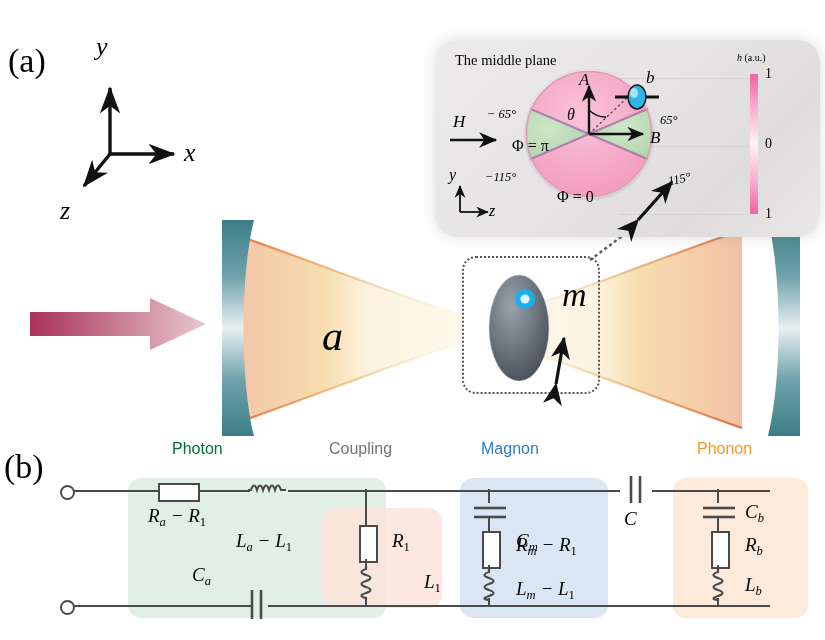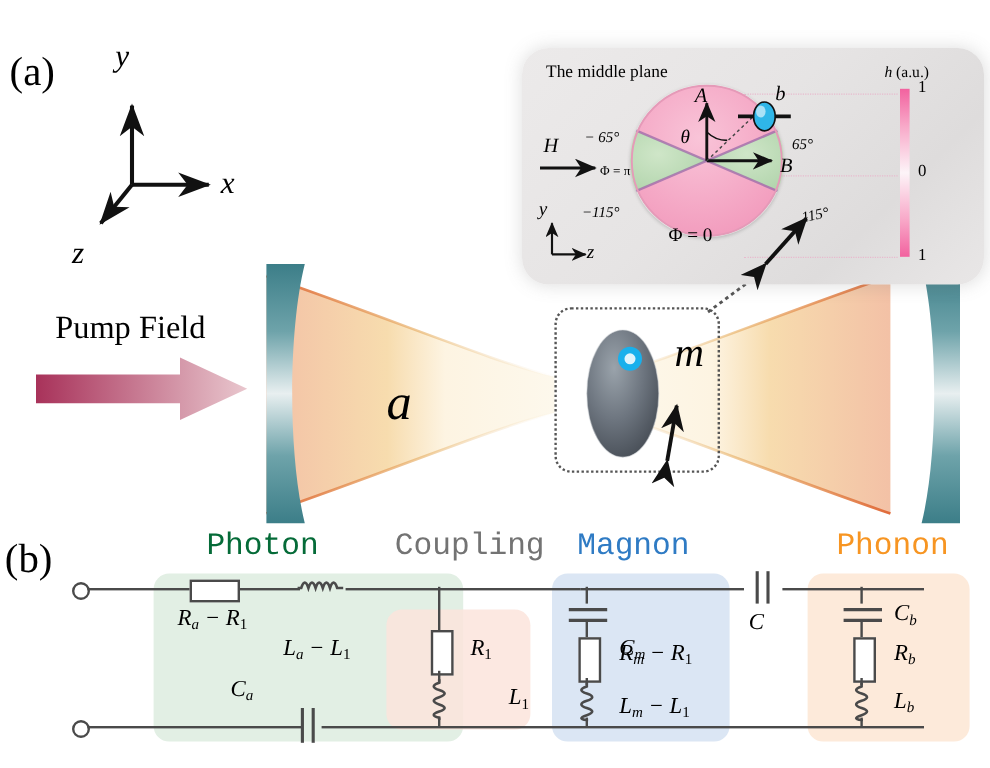--- a/index.html
+++ b/index.html
@@ -9,38 +9,38 @@
   .abs{position:absolute;}
   .panel-label{font-size:34px;font-family:"Liberation Serif",serif;}
   .ital{font-style:italic;}
   .sub{font-size:0.66em;vertical-align:-0.28em;font-style:italic;}
   .subn{font-size:0.66em;vertical-align:-0.28em;font-style:normal;}
   
   #inset{left:435px;top:40px;width:385px;height:197px;border-radius:22px;
          background:linear-gradient(135deg,#eceaea 0%,#e6e4e4 45%,#dedcdc 75%,#e9e7e7 100%);
          box-shadow:0 0 14px rgba(120,120,120,.25);}
   #inset-title{left:455px;top:52px;font-size:14.5px;}
-  #cb-title{left:737px;top:52px;font-size:13px;}
+  #cb-title{left:737px;top:52px;font-size:10px;}
   .cbnum{font-size:14px;}
   #colorbar{left:750px;top:74px;width:8px;height:140px;
      background:linear-gradient(to bottom,#f2629f 0%,#f8a8c8 22%,#fdf4f8 50%,#f8a8c8 78%,#f2629f 100%);}
   .cbtick{border-top:1px dotted #e8b9cd;height:0;}
   
   #circ{left:525px;top:70px;width:128px;height:128px;border-radius:50%;
         overflow:hidden;box-shadow:0 1px 3px rgba(0,0,0,.18);}
   .angtxt{font-size:12.5px;font-style:italic;}
   
   .wire{background:#4a4a4a;}
   .hw{height:2.4px;}
   .vw{width:2.4px;}
   .term{width:11px;height:11px;border:2.4px solid #4a4a4a;border-radius:50%;background:#fff;}
   .resbox{width:15px;height:34px;border:2.4px solid #4a4a4a;background:#fff;}
   .resboxh{width:38px;height:15px;border:2.4px solid #4a4a4a;background:#fff;}
   .celab{font-size:19px;font-style:italic;white-space:nowrap;}
-  .seclab{font-size:26px;font-family:Liberation Mono, monospace;}
+  .seclab{font-size:16px;font-family:Liberation Sans, sans-serif;}
   .secbox{border-radius:13px;}
   svg{overflow:visible;display:block;}
 </style>
 </head>
 <body>
 
 <div class="fig">
 
   <div class="abs panel-label" style="left:8px;top:42px;">(a)</div>
 
@@ -51,21 +51,20 @@
       </marker>
     </defs>
     <line x1="22" y1="92" x2="22" y2="26" stroke="#111" stroke-width="3.4" marker-end="url(#ar)"></line>
     <line x1="22" y1="92" x2="86" y2="92" stroke="#111" stroke-width="3.4" marker-end="url(#ar)"></line>
     <line x1="22" y1="92" x2="-4" y2="124" stroke="#111" stroke-width="3.4" marker-end="url(#ar)"></line>
   </svg>
   <div class="abs ital" style="left:96px;top:32px;font-size:26px;">y</div>
   <div class="abs ital" style="left:184px;top:138px;font-size:26px;">x</div>
   <div class="abs ital" style="left:60px;top:196px;font-size:26px;">z</div>
 
-  <div class="abs" style="left:46px;top:258px;font-size:27px;">Pump Field</div>
   <svg class="abs" style="left:28px;top:296px;" width="190" height="62">
     <defs>
       <linearGradient id="pg" x1="0" y1="0" x2="1" y2="0">
         <stop offset="0" stop-color="#a8325a"></stop>
           <stop offset="1" stop-color="#e9c7ce"></stop>
       </linearGradient>
     </defs>
     <path d="M2,16 L122,16 L122,2 L178,28 L122,54 L122,40 L2,40 Z" fill="url(#pg)"></path>
   </svg>
 
@@ -214,21 +213,21 @@
     <line x1="2" y1="8" x2="48" y2="8" stroke="#111" stroke-width="2.6" marker-end="url(#ar2)"></line>
   </svg>
 
   <svg class="abs" style="left:452px;top:178px;" width="46" height="40">
     <line x1="8" y1="34" x2="8" y2="8" stroke="#111" stroke-width="1.8" marker-end="url(#ar2)"></line>
     <line x1="8" y1="34" x2="36" y2="34" stroke="#111" stroke-width="1.8" marker-end="url(#ar2)"></line>
   </svg>
   <div class="abs ital" style="left:449px;top:166px;font-size:16px;">y</div>
   <div class="abs ital" style="left:489px;top:202px;font-size:16px;">z</div>
 
-  <div class="abs" style="left:500px;top:137px;font-size:11px;">Φ = π</div>
+  <div class="abs" style="left:512px;top:137px;font-size:16px;">Φ = π</div>
   <div class="abs" style="left:557px;top:188px;font-size:16px;">Φ = 0</div>
 
   <div class="abs angtxt" style="left:487px;top:107px;"><span>− 65°</span></div>
   <div class="abs angtxt" style="left:485px;top:170px;"><span>−115°</span></div>
   <div class="abs angtxt" style="left:660px;top:113px;"><span>65°</span></div>
   <div class="abs angtxt" style="left:668px;top:172px;transform:rotate(-12deg);"><span>115°</span></div>
 
   <svg class="abs" style="left:632px;top:176px;" width="50" height="50">
     <line x1="6" y1="44" x2="40" y2="6" stroke="#111" stroke-width="3.2" marker-start="url(#ar2)" marker-end="url(#ar2)"></line>
   </svg>

